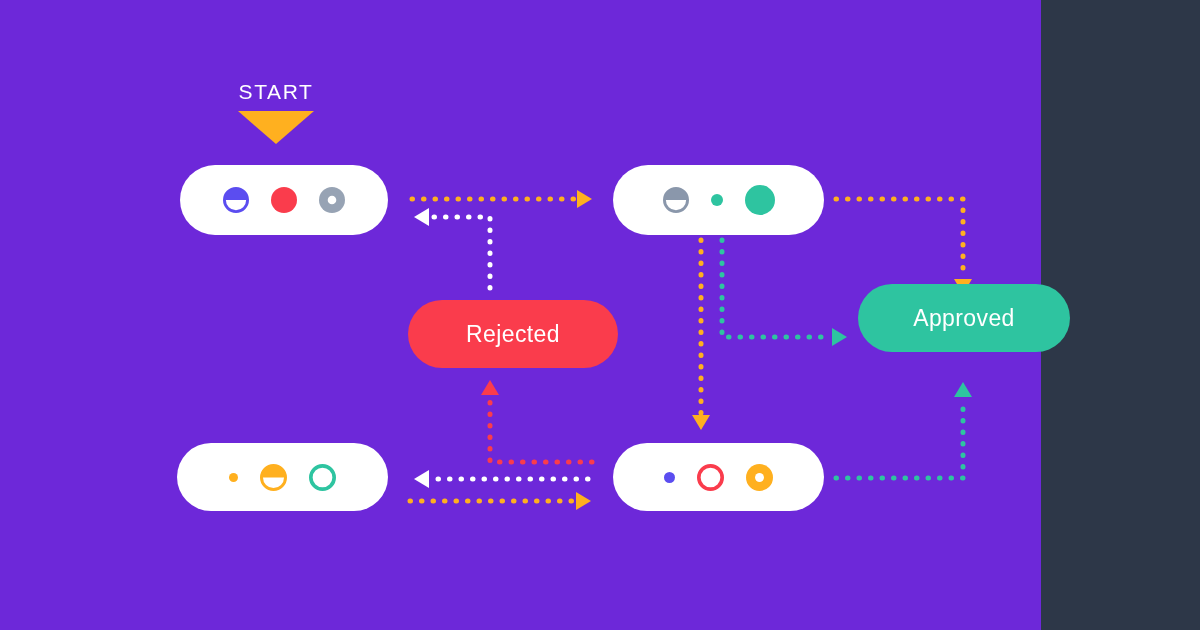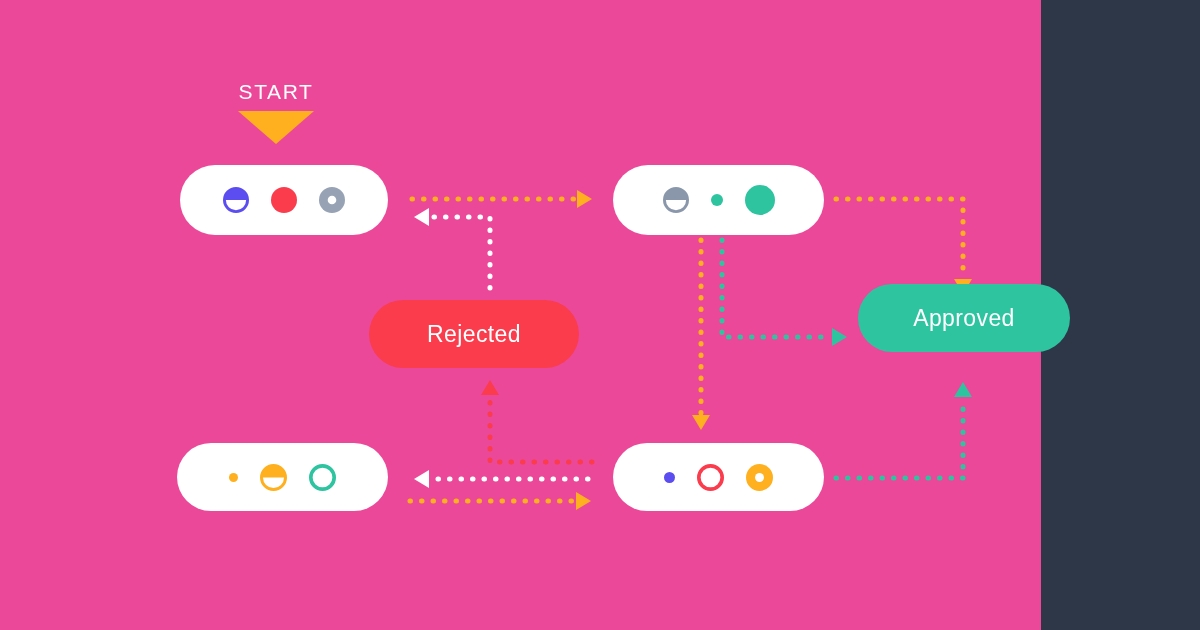--- a/index.html
+++ b/index.html
@@ -5,21 +5,21 @@
   * { box-sizing: border-box; margin: 0; padding: 0; }
   html, body {
     width: 1200px; height: 630px;
     background: #2d3748;
     font-family: "Liberation Sans", sans-serif;
     overflow: hidden;
   }
   #canvas {
     position: relative;
     width: 1041px; height: 630px;
-    background: #ec4899;
+    background: #6d28d9;
   }
   
   #edges {
     position: absolute; left: 0; top: 0;
     width: 1200px; height: 630px;
     z-index: 1;
   }
   
   .node {
     position: absolute;
@@ -156,21 +156,21 @@
           <circle cx="5.5" cy="5.5" r="5.5" fill="#5b4df0"></circle>
         </svg>
         <svg width="27" height="27" viewBox="0 0 27 27" class="glyph">
           <circle cx="13.5" cy="13.5" r="11.6775" fill="none" stroke="#fa3c4c" stroke-width="3.6450000000000005"></circle>
         </svg>
         <svg width="27" height="27" viewBox="0 0 27 27" class="glyph">
           <circle cx="13.5" cy="13.5" r="13.5" fill="#ffb01f"></circle>
           <circle cx="13.5" cy="13.5" r="4.455" fill="#ffffff"></circle>
         </svg>
       </div>
-      <div class="node node-pill" style="left: 369px; top: 300px; width: 210px; height: 68px; background: rgb(250, 60, 76);">
+      <div class="node node-pill" style="left: 408px; top: 300px; width: 210px; height: 68px; background: rgb(250, 60, 76);">
         <span class="node-label" style="color: rgb(255, 255, 255);">Rejected</span>
       </div>
       <div class="node node-pill" style="left: 858px; top: 284px; width: 212px; height: 68px; background: rgb(46, 196, 160);">
         <span class="node-label" style="color: rgb(255, 255, 255);">Approved</span>
       </div>
     </div>
 
 </div>
 
 </body></html>

